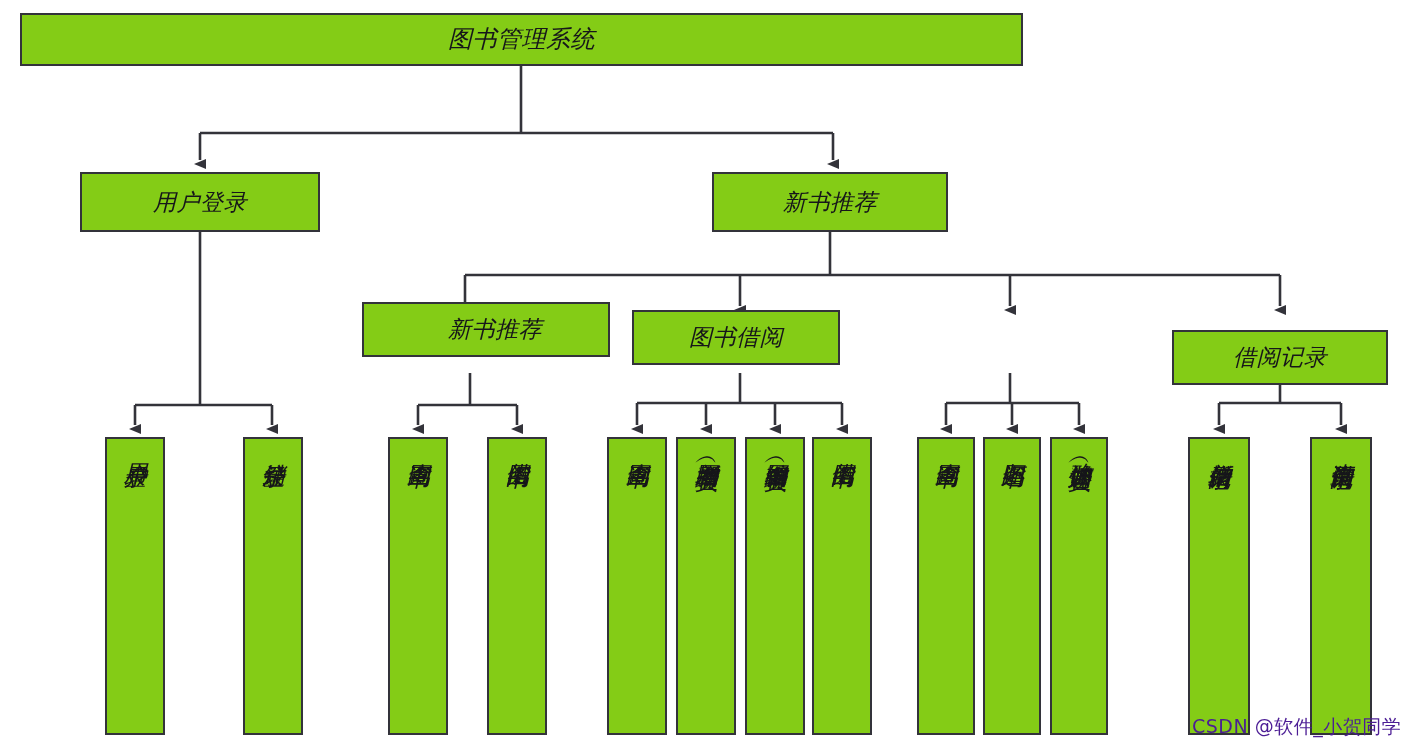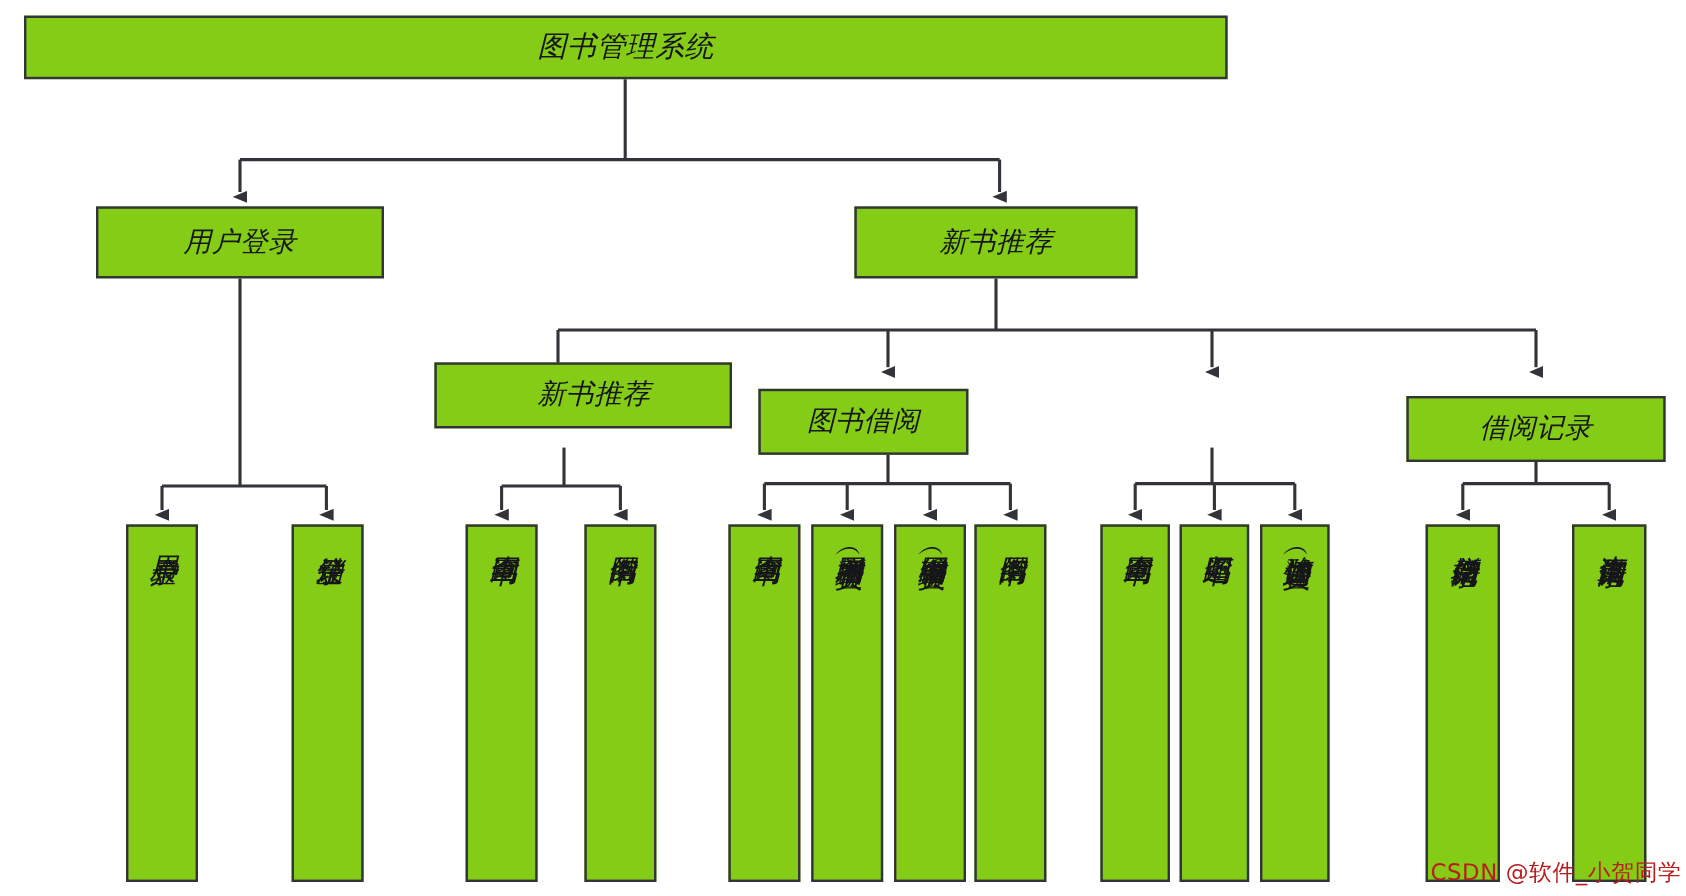--- a/index.html
+++ b/index.html
@@ -54,21 +54,21 @@
     position: absolute;
     left: 0;
     top: 0;
     width: 1405px;
     height: 747px;
     pointer-events: none;
   }
   .watermark {
     position: absolute;
     font-size: 19px;
-    color: #b91c1c;
+    color: #4c1d95;
     white-space: nowrap;
     letter-spacing: 0.5px;
     font-family: "DejaVu Sans", "Liberation Sans", sans-serif;
   }
 </style>
 </head>
 <body>
 
 <div id="canvas">
 
@@ -129,21 +129,21 @@
   <div class="node horizontal" style="left:80px; top:172px; width:240px; height:60px;">
     <span>用户登录</span>
   </div>
   <div class="node horizontal" style="left:712px; top:172px; width:236px; height:60px;">
     <span>新书推荐</span>
   </div>
 
   <div class="node horizontal" style="left:362px; top:302px; width:248px; height:55px;padding-left:18px;">
     <span>新书推荐</span>
   </div>
-  <div class="node horizontal" style="left:632px; top:324px; width:175px; height:55px;">
+  <div class="node horizontal" style="left:632px; top:310px; width:208px; height:55px;">
     <span>图书借阅</span>
   </div>
   <div class="node horizontal" style="left:1172px; top:318px; width:216px; height:55px;margin-top:12px;">
     <span>借阅记录</span>
   </div>
 
   <div class="node leaf" style="left:105px; top:437px; width:60px; height:298px;">
     <span class="leaf-label">用户登录</span>
   </div>
   <div class="node leaf" style="left:243px; top:437px; width:60px; height:298px;">

